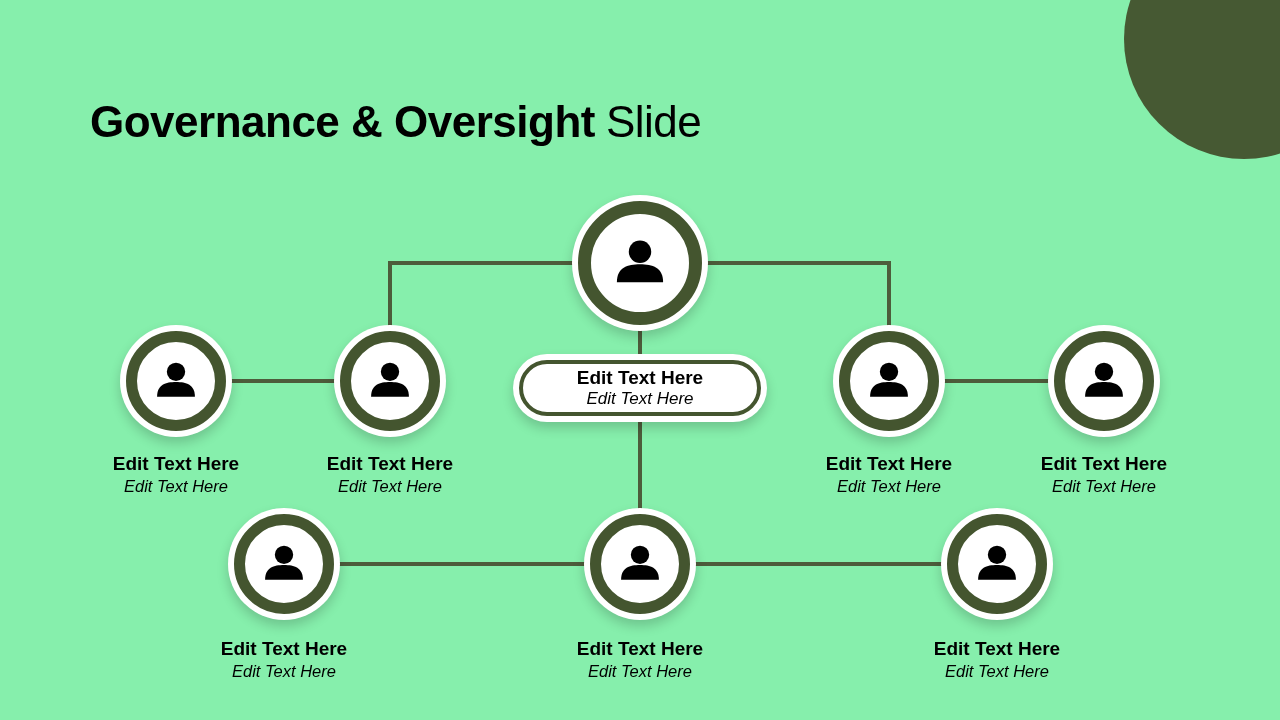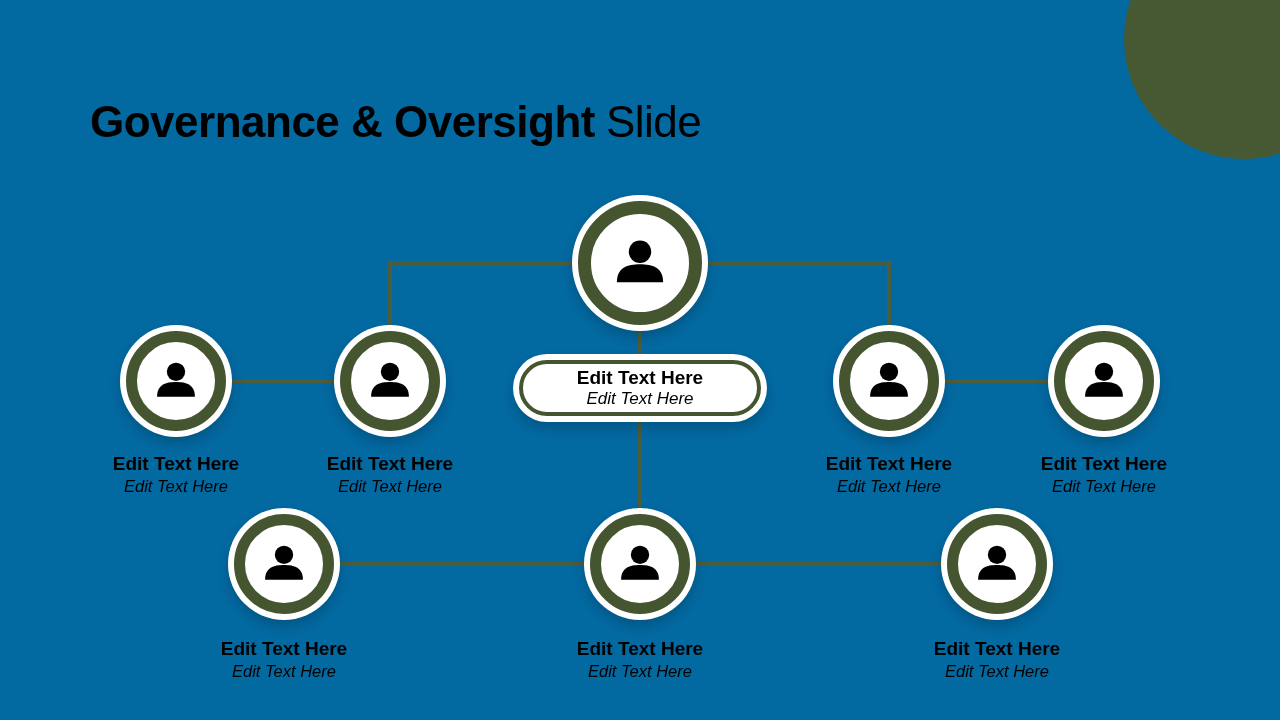--- a/index.html
+++ b/index.html
@@ -4,21 +4,21 @@
 <style>
   :root{
     --green:#44552F;
     --line-green:#4D5C3B;
     --corner-green:#465933;
     --ink:#000000;
   }
   *{margin:0;padding:0;box-sizing:border-box;}
   html,body{width:1280px;height:720px;overflow:hidden;background:#fff;
     font-family:"Liberation Sans", sans-serif;}
-  .slide{position:relative;width:1280px;height:720px;background:#0369a1;overflow:hidden;}
+  .slide{position:relative;width:1280px;height:720px;background:#86efac;overflow:hidden;}
 
   
   .corner-circle{position:absolute;left:1124px;top:-81px;width:240px;height:240px;
     border-radius:50%;background:var(--corner-green);}
 
   
   .title{position:absolute;left:90px;top:94px;font-size:44px;line-height:56px;
     color:var(--ink);letter-spacing:-0.5px;white-space:nowrap;}
   .title .t-bold{font-weight:bold;}
   .title .t-light{font-weight:normal;margin-left:11px;}

